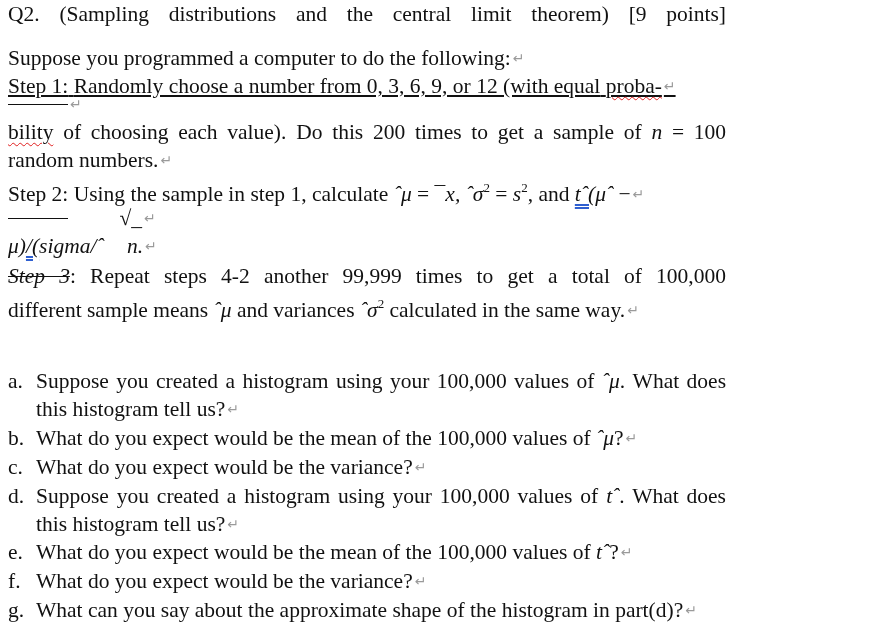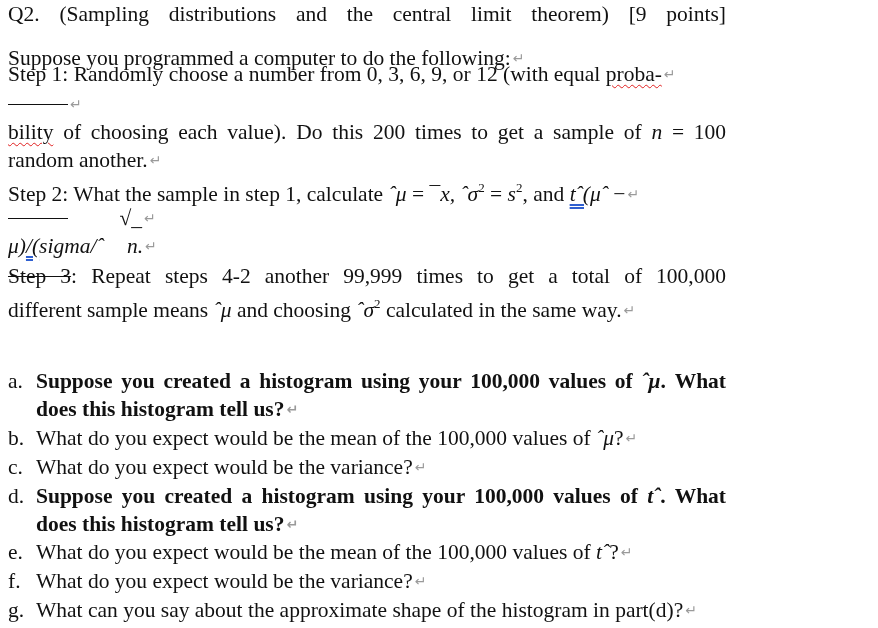--- a/index.html
+++ b/index.html
@@ -50,20 +50,21 @@
       text-underline-offset: 3px;
     }
     .blue-ul {
       text-decoration: underline double #2f5fd0;
       text-underline-offset: 3px;
       margin-top: 8px;
     }
     .strike {
       text-decoration: line-through;
       text-decoration-thickness: 1px;
+      font-style: italic;
     }
     .rule {
       display: inline-block;
       width: 60px;
       height: 1px;
       background: #111;
       vertical-align: 6px;
     }
     .sup { font-size: 13px; vertical-align: 9px; }
     .list-item {
@@ -76,60 +77,59 @@
       left: 0;
       top: 0;
       line-height: 28px;
     }
     .list-item .body {
       margin-left: 28px;
       line-height: 28px;
     }
     .list-item .body.just {
       text-align: justify;
-      font-weight: bold;
     }
   </style>
 </head>
 <body>
 
 <div class="doc">
 
   <div class="line justify" style="top:0px;">
     <span>Q2. (Sampling distributions and the central limit theorem) [9 points]</span>
   </div>
 
   <div class="line" style="top:44px;">
     <span>Suppose you programmed a computer to do the following:</span><span class="pm">↵</span>
   </div>
 
-  <div class="line" style="top:60px;">
+  <div class="line" style="top:72px;text-decoration:underline;">
     <span>Step 1:</span>
     <span>Randomly choose a number from 0, 3, 6, 9, or 12 (with equal</span>
     <span class="squiggle">proba-</span><span class="pm">↵</span>
   </div>
 
   <div class="line" style="top:90px;">
     <span class="rule"></span><span class="pm">↵</span>
   </div>
 
   <div class="line justify" style="top:118px;">
     <span class="squiggle">bility</span>
     <span>of choosing each value). Do this 200 times to get a sample of</span>
     <span class="it">n</span>
     <span>= 100</span>
   </div>
 
   <div class="line" style="top:146px;">
-    <span>random another.</span><span class="pm">↵</span>
+    <span>random numbers.</span><span class="pm">↵</span>
   </div>
 
   <div class="line" style="top:174px;">
     <span>Step 2:</span>
-    <span>What the sample in step 1, calculate</span>
+    <span>Using the sample in step 1, calculate</span>
     <span class="it">ˆμ</span>
     <span>= ¯</span><span class="it">x</span><span class="it">, ˆσ</span><span class="sup">2</span>
     <span>=</span>
     <span class="it">s</span><span class="sup">2</span><span>, and</span>
     <span class="it blue-ul">tˆ(</span><span class="it">μˆ</span>
     <span>−</span><span class="pm">↵</span>
   </div>
 
   <div class="line" style="top:204px;">
     <span class="rule"></span>
@@ -142,21 +142,21 @@
   </div>
 
   <div class="line justify" style="top:262px;">
     <span class="strike">Step 3</span><span>:</span>
     <span>Repeat steps 4-2 another 99,999 times to get a total of 100,000</span>
   </div>
 
   <div class="line" style="top:290px;">
     <span>different sample means</span>
     <span class="it">ˆμ</span>
-    <span>and choosing</span>
+    <span>and variances</span>
     <span class="it">ˆσ</span><span class="sup">2</span>
     <span>calculated in the same way.</span><span class="pm">↵</span>
   </div>
 
   <div class="list-item" style="top:367px;">
     <span class="marker">a.</span>
     <div class="body just">
       <span>Suppose you created a histogram using your 100,000 values of</span>
       <span class="it">ˆμ</span><span>. What does this histogram tell us?</span><span class="pm">↵</span>
     </div>

